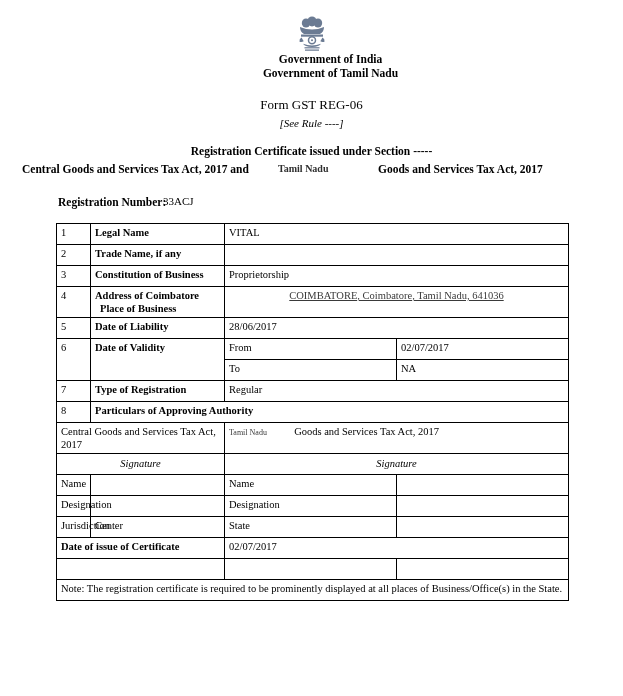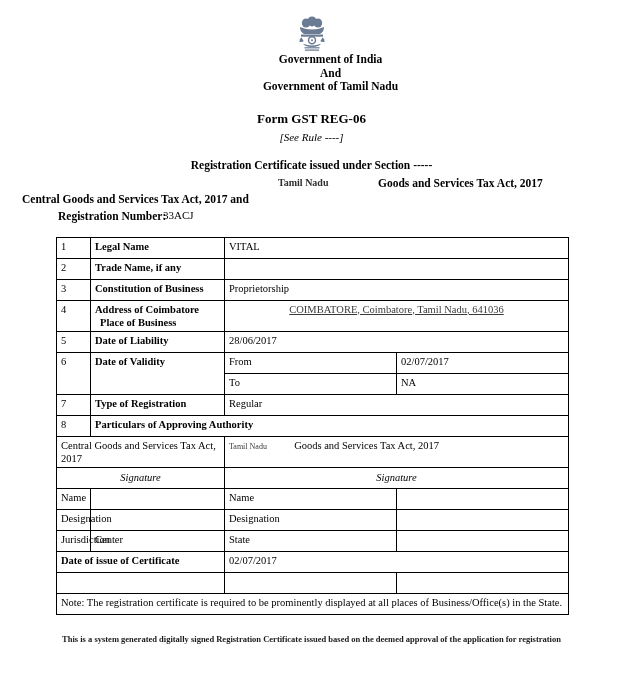--- a/index.html
+++ b/index.html
@@ -40,21 +40,21 @@
   .gov-lines {
     text-align: center;
     font-weight: bold;
     font-size: 11.5px;
     line-height: 13.5px;
     margin-top: 1px;
     padding-left: 38px;
   }
   .form-title {
     text-align: center;
-    font-weight: bold;
+    font-weight: normal;
     font-size: 13px;
     margin-top: 17px;
   }
   .see-rule {
     text-align: center;
     font-style: italic;
     font-size: 11px;
     margin-top: 4px;
   }
   .sec-line {
@@ -67,21 +67,21 @@
     position: relative;
     font-weight: bold;
     font-size: 11.5px;
     margin-top: 6px;
     height: 15px;
     padding-left: 22px;
   }
   .acts-left {
     position: absolute;
     left: 22px;
-    top: 16px;
+    top: 0;
   }
   .acts-state {
     position: absolute;
     left: 278px;
     top: 0;
     font-weight: bold;
     font-size: 10px;
     color: #2f2f2f;
   }
   .acts-right {
@@ -225,21 +225,20 @@
         </g>
         <g fill="#6b7b93">
           <rect x="10" y="33.4" width="14" height="1.5" opacity="0.85"></rect>
         </g>
       </svg>
     </span>
   </div>
 
   <div class="gov-lines">
     <div>Government of India</div>
-    <div>And</div>
     <div>Government of  Tamil Nadu</div>
   </div>
 
   <div class="form-title">Form GST REG-06</div>
   <div class="see-rule">[See Rule ----]</div>
 
   <div class="sec-line">Registration Certificate issued under Section -----</div>
 
   <div class="acts-line">
     <span class="acts-left">Central Goods and Services Tax Act, 2017 and</span>
@@ -366,15 +365,14 @@
         <td></td>
         <td></td>
       </tr>
 
       <tr>
         <td class="note-cell" colspan="4">Note: The registration certificate is required to be prominently displayed at all places of Business/Office(s) in the State.</td>
       </tr>
     </tbody>
   </table>
 
-  <div class="footer">This is a system generated digitally signed Registration Certificate issued based on the deemed approval of the application for registration</div>
 
 </div>
 
 </body></html>

